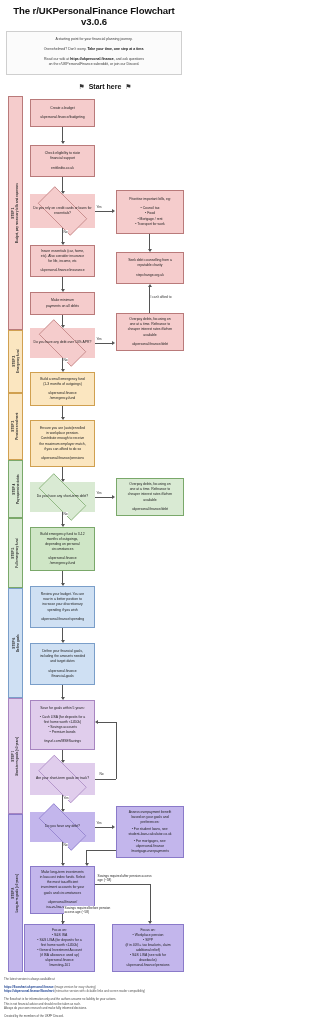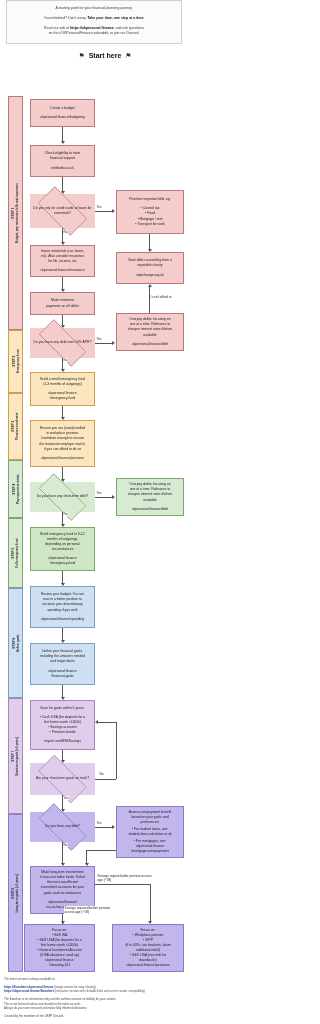--- a/index.html
+++ b/index.html
@@ -159,20 +159,21 @@
   }
   .footer p { margin: 0 0 3.5px; }
   .footer .lnk { color: #1a3f8f; font-weight: bold; }
   .footer .note { color: #555; }
 </style>
 </head>
 <body>
 
 <div class="page">
 
+  <div class="title">The r/UKPersonalFinance Flowchart v3.0.6</div>
 
   <div class="intro">
     <p>A starting point for your financial planning journey.</p>
     <p><span>Overwhelmed? Don't worry. </span><b>Take your time, one step at a time.</b></p>
     <p><span>Read our wiki at </span><b>https://ukpersonal.finance</b><span>, and ask questions</span><br><span>on the r/UKPersonalFinance subreddit, or join our Discord.</span></p>
   </div>
 
   <div class="start-row">
     <span class="flag">⚑</span>
     <span class="start-label">Start here</span>

